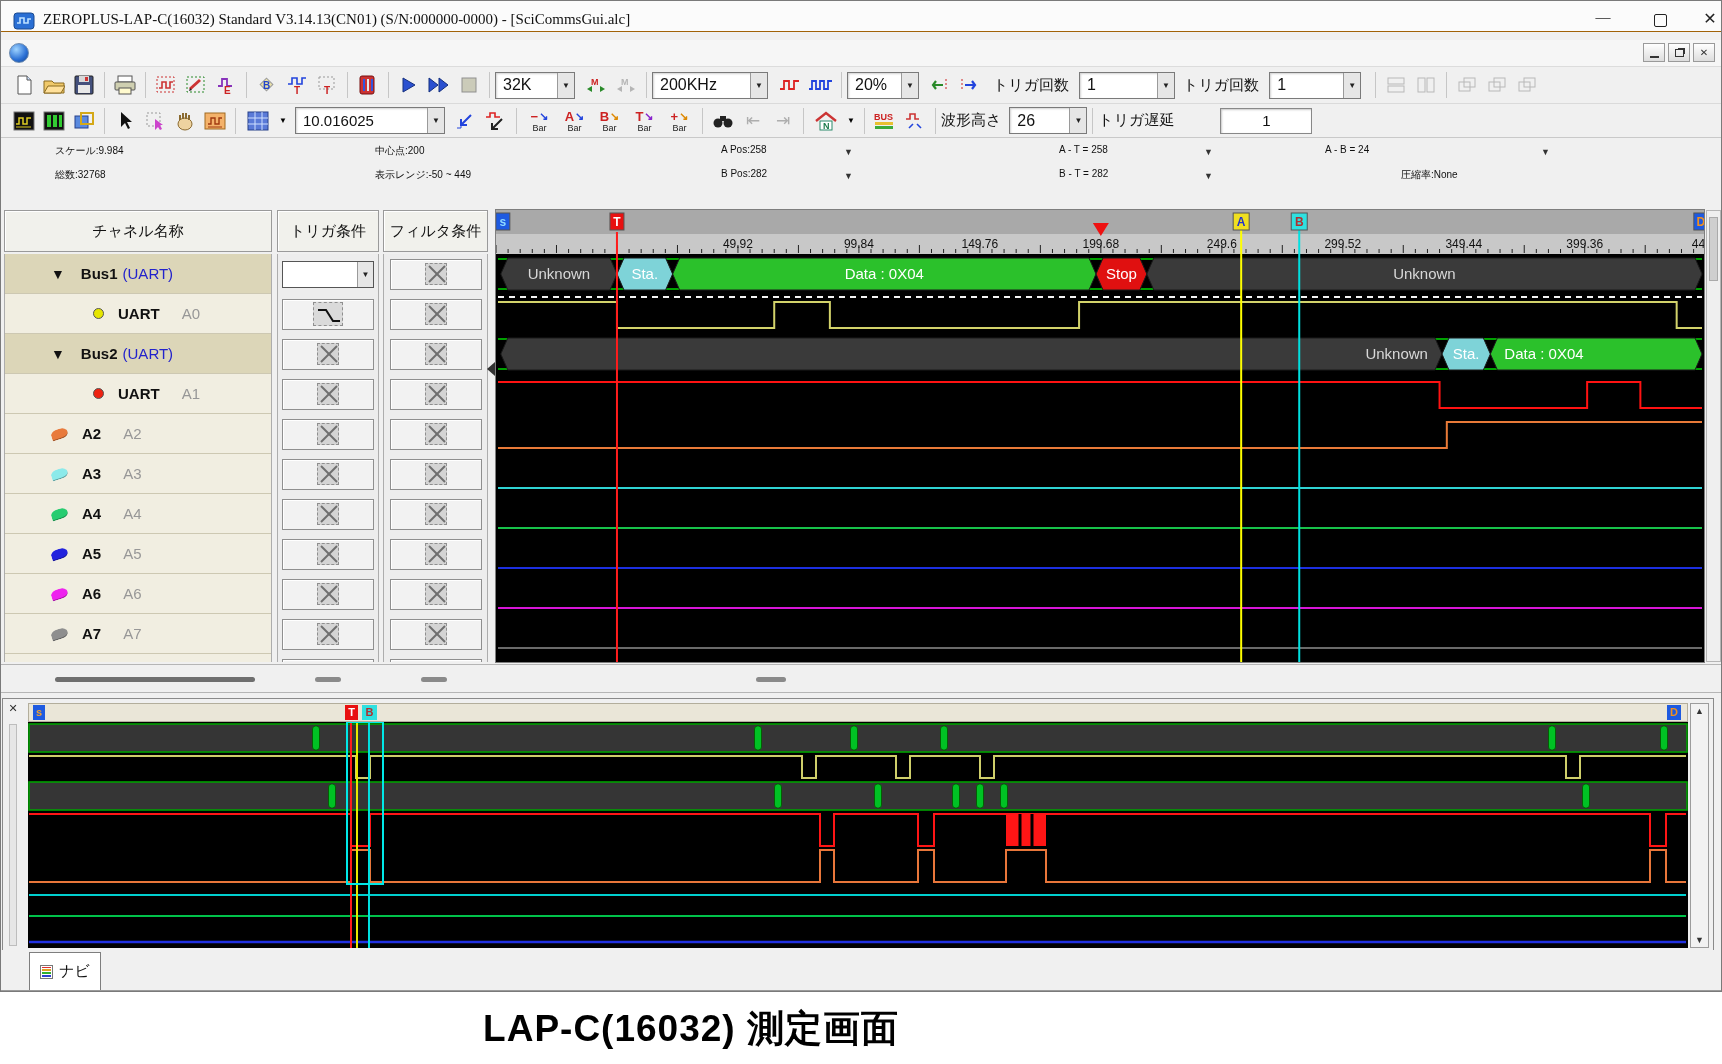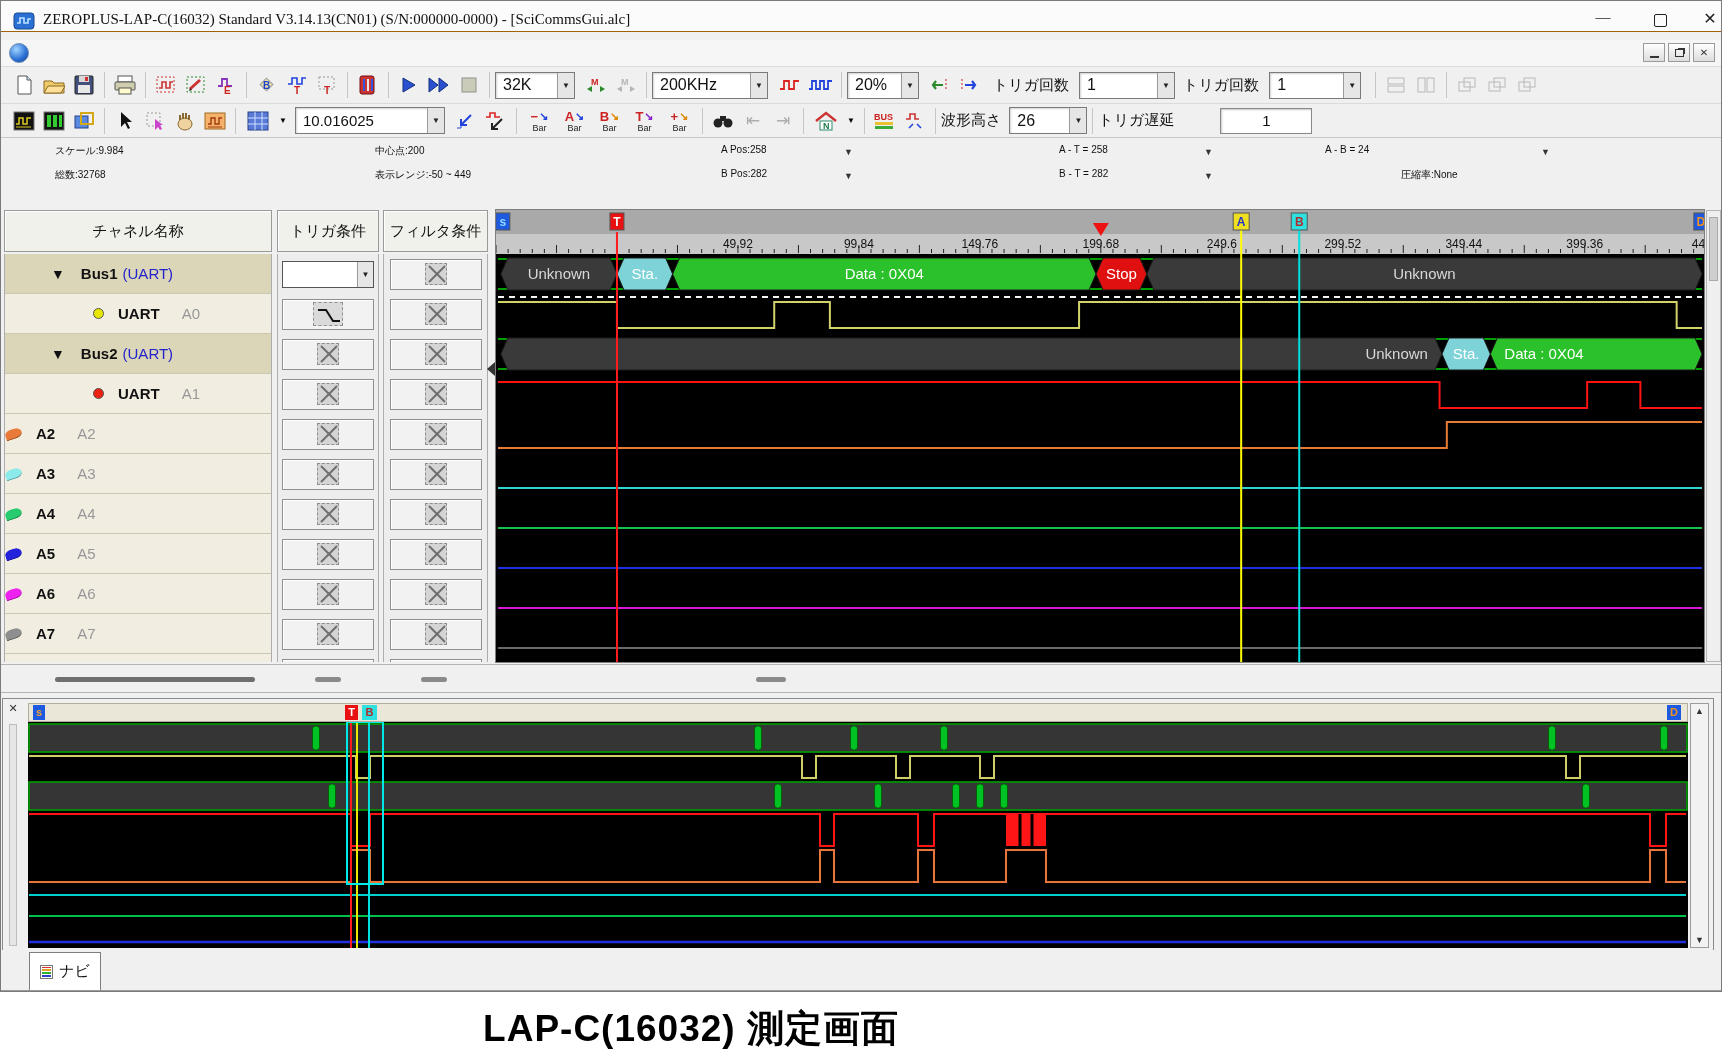--- a/index.html
+++ b/index.html
@@ -50,21 +50,21 @@
   .statusbar { left:1px; top:138px; width:1720px; height:58px; background:#f0f0f0; }
   .st { position:absolute; font-size:10px; color:#111; white-space:nowrap; }
   .sdd { position:absolute; font-size:9px; color:#333; }
 
   
   .hdr { position:absolute; top:210px; height:42px; background:#f1f1ec; border:1px solid #9a9a9a; box-shadow:inset 1px 1px 0 #fff; display:flex; align-items:center; justify-content:center; font-size:15px; color:#111; }
   .rowclip { position:absolute; top:254px; height:408px; overflow:hidden; border-left:1px solid #adadad; border-right:1px solid #adadad; }
   .chrow { position:absolute; left:0; width:100%; height:40px; display:flex; align-items:center; border-bottom:1px solid #cdc8b2; font-size:15px; }
   .row-bus { background:#dcd6b8; padding-left:46px; }
   .row-uart { background:#f1eee1; padding-left:88px; }
-  .row-sig { background:#f1eee1; }
+  .row-sig { background:#f1eee1; padding-left:46px; }
   .ch-arrow { font-size:14px; color:#111; margin-right:16px; }
   .ch-bus { font-weight:bold; color:#111; }
   .ch-bustype { color:#2222cc; margin-left:5px; }
   .ch-name { font-weight:bold; color:#111; margin-left:14px; }
   .ch-tag { color:#979797; margin-left:22px; }
   .ch-dot { width:11px; height:11px; border-radius:50%; border:1px solid #555; flex:none; }
   .ch-leaf { width:17px; height:10px; border-radius:60% 60% 60% 5% / 70% 70% 70% 10%; transform:rotate(-18deg); border-bottom:1px solid rgba(0,0,0,.35); flex:none; }
   .cellwrap { position:absolute; left:0; width:100%; height:40px; display:flex; align-items:center; justify-content:center; }
   .cellbox { width:92px; height:31px; background:#f2f2f2; border:1px solid #8f8f8f; box-shadow:inset 1px 1px 0 #fff; display:flex; align-items:center; justify-content:center; }
   .xbox { width:22px; height:22px; background:#d4d4d4; border:1px dashed #8f8f8f; display:flex; align-items:center; justify-content:center; }

